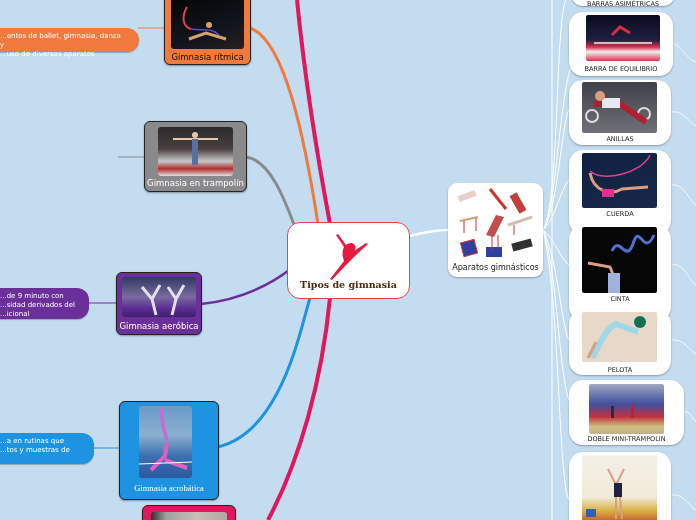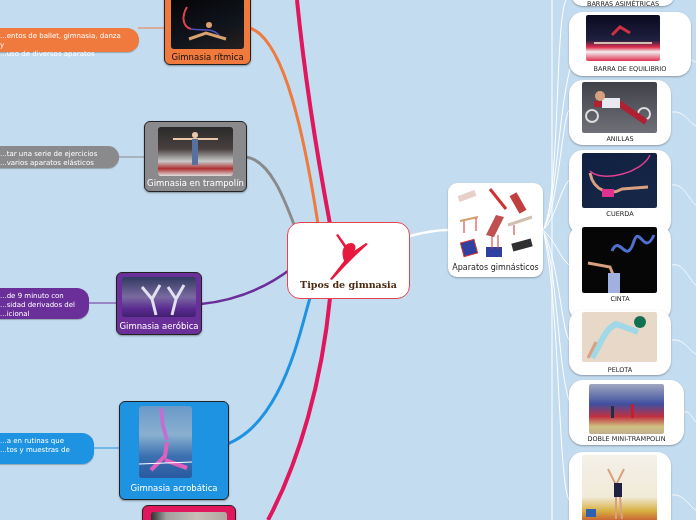--- a/index.html
+++ b/index.html
@@ -74,22 +74,20 @@
     <svg width="73" height="52" viewBox="0 0 73 52">
           <path d="M16 10 C10 20 12 30 20 32" stroke="#e04050" stroke-width="2" fill="none"></path>
           <path d="M20 32 C30 34 40 30 48 38" stroke="#5050c0" stroke-width="1.5" fill="none"></path>
           <path d="M18 42 L35 36 L55 42" stroke="#d9a070" stroke-width="3" fill="none"></path>
           <circle cx="38" cy="28" r="3" fill="#d9a070"></circle>
         </svg>
   </div>
   <div class="lbl" style="top:59px;color:#111;">Gimnasia rítmica</div>
 </div>
 
-<div class="desc" style="left:0;top:146px;width:119px;height:22px;background:#8a8a8c;">...tar una serie de ejercicios
-...varios aparatos elásticos</div>
 <div class="topic" style="left:144px;top:121px;width:103px;height:71px;background:#8a8a8c;">
   <div class="pic" style="left:13px;top:5px;width:75px;height:49px;background:linear-gradient(180deg,#2a2a2a 0%,#4a4040 45%,#c8c8c8 70%,#b03030 85%,#e0e0e0 100%);">
     <svg width="75" height="49" viewBox="0 0 75 49">
           <line x1="15" y1="12" x2="60" y2="12" stroke="#e8c8a8" stroke-width="2"></line>
           <rect x="34" y="12" width="6" height="26" fill="#5870a0"></rect>
           <circle cx="37" cy="8" r="3" fill="#e8c8a8"></circle>
         </svg>
   </div>
   <div class="lbl" style="top:56px;">Gimnasia en trampolín</div>
 </div>
@@ -102,21 +100,21 @@
     <svg width="74" height="40" viewBox="0 0 74 40">
           <path d="M20 10 L30 22 L34 38 M30 22 L38 8" stroke="#e0e0f0" stroke-width="3" fill="none"></path>
           <path d="M46 10 L54 22 L50 38 M54 22 L62 8" stroke="#e0e0f0" stroke-width="3" fill="none"></path>
         </svg>
   </div>
   <div class="lbl" style="top:48px;">Gimnasia aeróbica</div>
 </div>
 
 <div class="desc" style="left:0;top:433px;width:94px;height:31px;background:#1e93e2;">...a en rutinas que
 ...tos y muestras de</div>
-<div class="topic" style="left:119px;top:401px;width:110px;height:99px;background:#1e93e2;">
+<div class="topic" style="left:119px;top:401px;width:100px;height:99px;background:#1e93e2;font-family:Liberation Serif, serif;">
   <div class="pic" style="left:19px;top:4px;width:53px;height:72px;background:linear-gradient(180deg,#6a9ac8 0%,#8ab0d0 40%,#3a70b0 70%,#2a5aa0 100%);">
     <svg width="53" height="72" viewBox="0 0 53 72">
           <path d="M22 2 L24 20 L28 34" stroke="#c070d0" stroke-width="4" fill="none"></path>
           <path d="M28 36 L26 50 L12 64 M26 54 L48 62" stroke="#e060c0" stroke-width="4" fill="none"></path>
           <line x1="0" y1="58" x2="53" y2="56" stroke="#fff" stroke-width="1"></line>
         </svg>
   </div>
   <div class="lbl" style="top:81px;">Gimnasia acrobática</div>
 </div>
 
@@ -149,21 +147,21 @@
         <line x1="42" y1="48" x2="42" y2="62" stroke="#d03030"></line>
     <rect x="56" y="54" width="20" height="8" fill="#303030" transform="rotate(-15 66 58)"></rect>
   </svg>
   <div class="lbl">Aparatos gimnásticos</div>
 </div>
 
 <div class="item" style="left:572px;top:-10px;width:102px;height:16px;border-radius:0 0 10px 10px;">
   <div class="lbl" style="top:10px;">BARRAS ASIMÉTRICAS</div>
 </div>
 
-<div class="item" style="left:569px;top:12px;width:122px;height:64px;">
+<div class="item" style="left:569px;top:12px;width:104px;height:64px;">
   <div class="pic" style="left:17px;top:3px;width:74px;height:46px;background:linear-gradient(180deg,#0a0a20 0%,#202040 55%,#e03050 70%,#f0f0f0 80%,#e03050 100%);">
     <svg width="74" height="46" viewBox="0 0 74 46">
           <line x1="8" y1="28" x2="66" y2="28" stroke="#d0c0b0" stroke-width="2"></line>
           <path d="M26 20 L34 12 L44 18" stroke="#d03040" stroke-width="3" fill="none"></path>
         </svg>
   </div>
   <div class="lbl" style="top:53px;">BARRA DE EQUILIBRIO</div>
 </div>
 
 <div class="item" style="left:569px;top:80px;width:102px;height:65px;">

